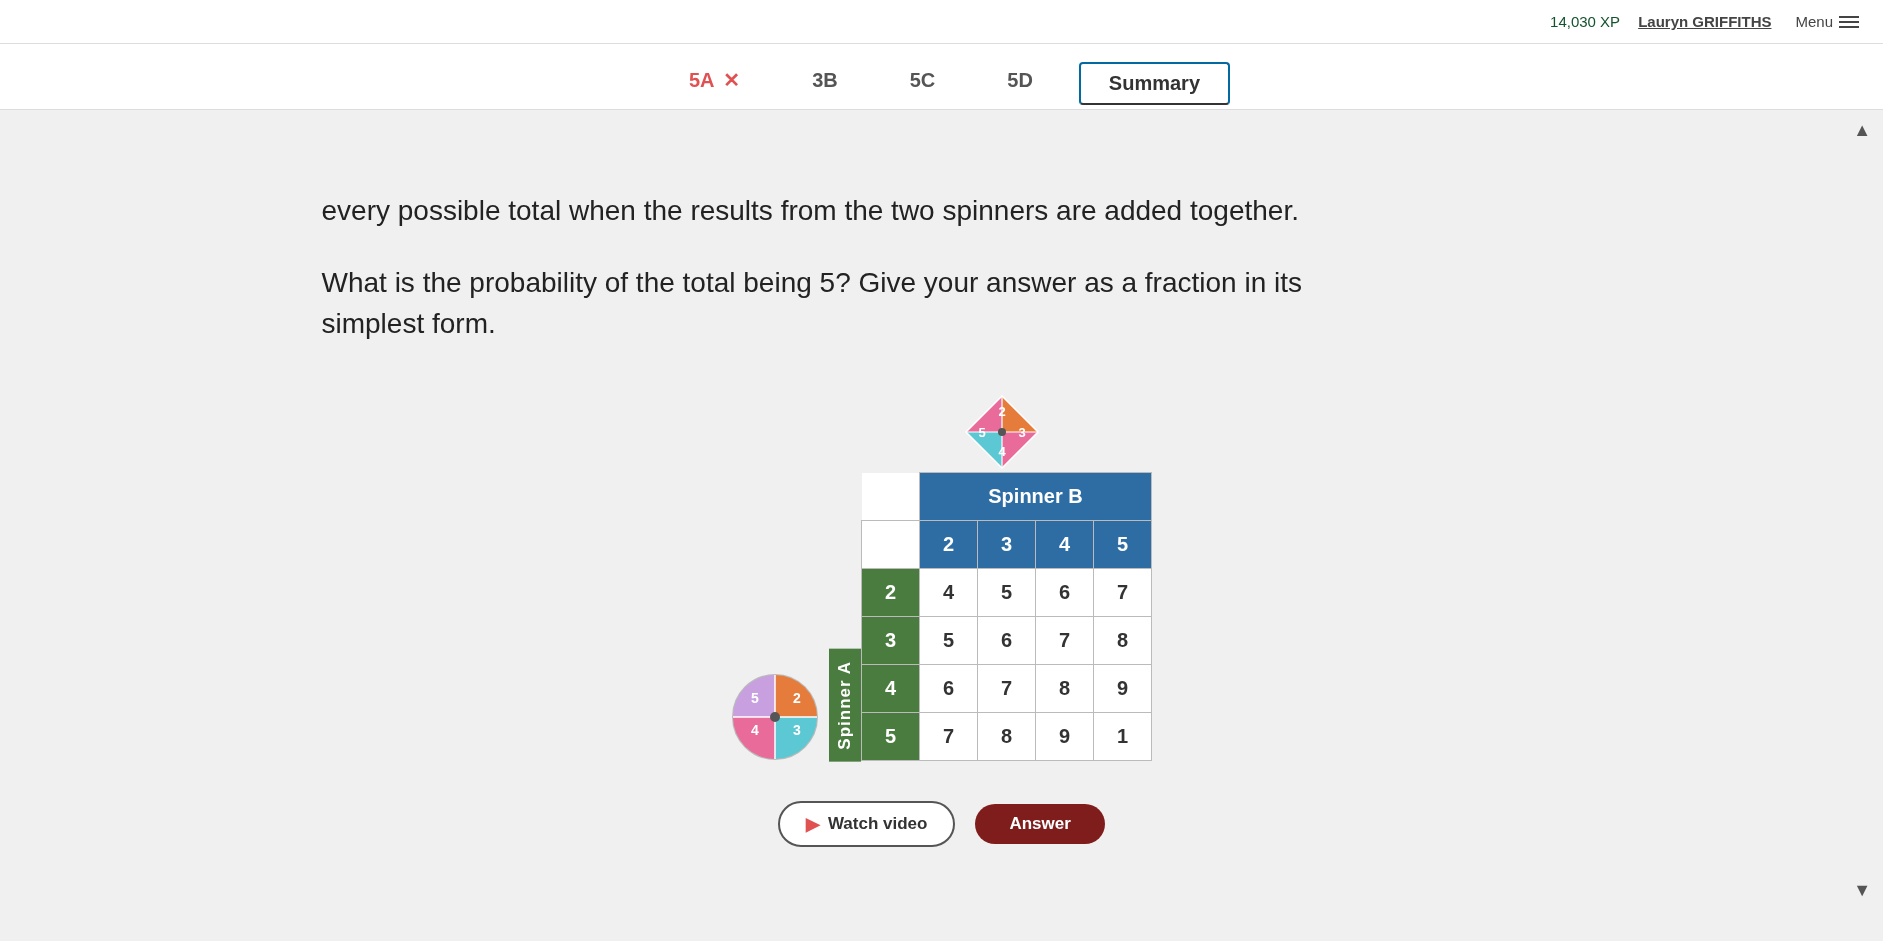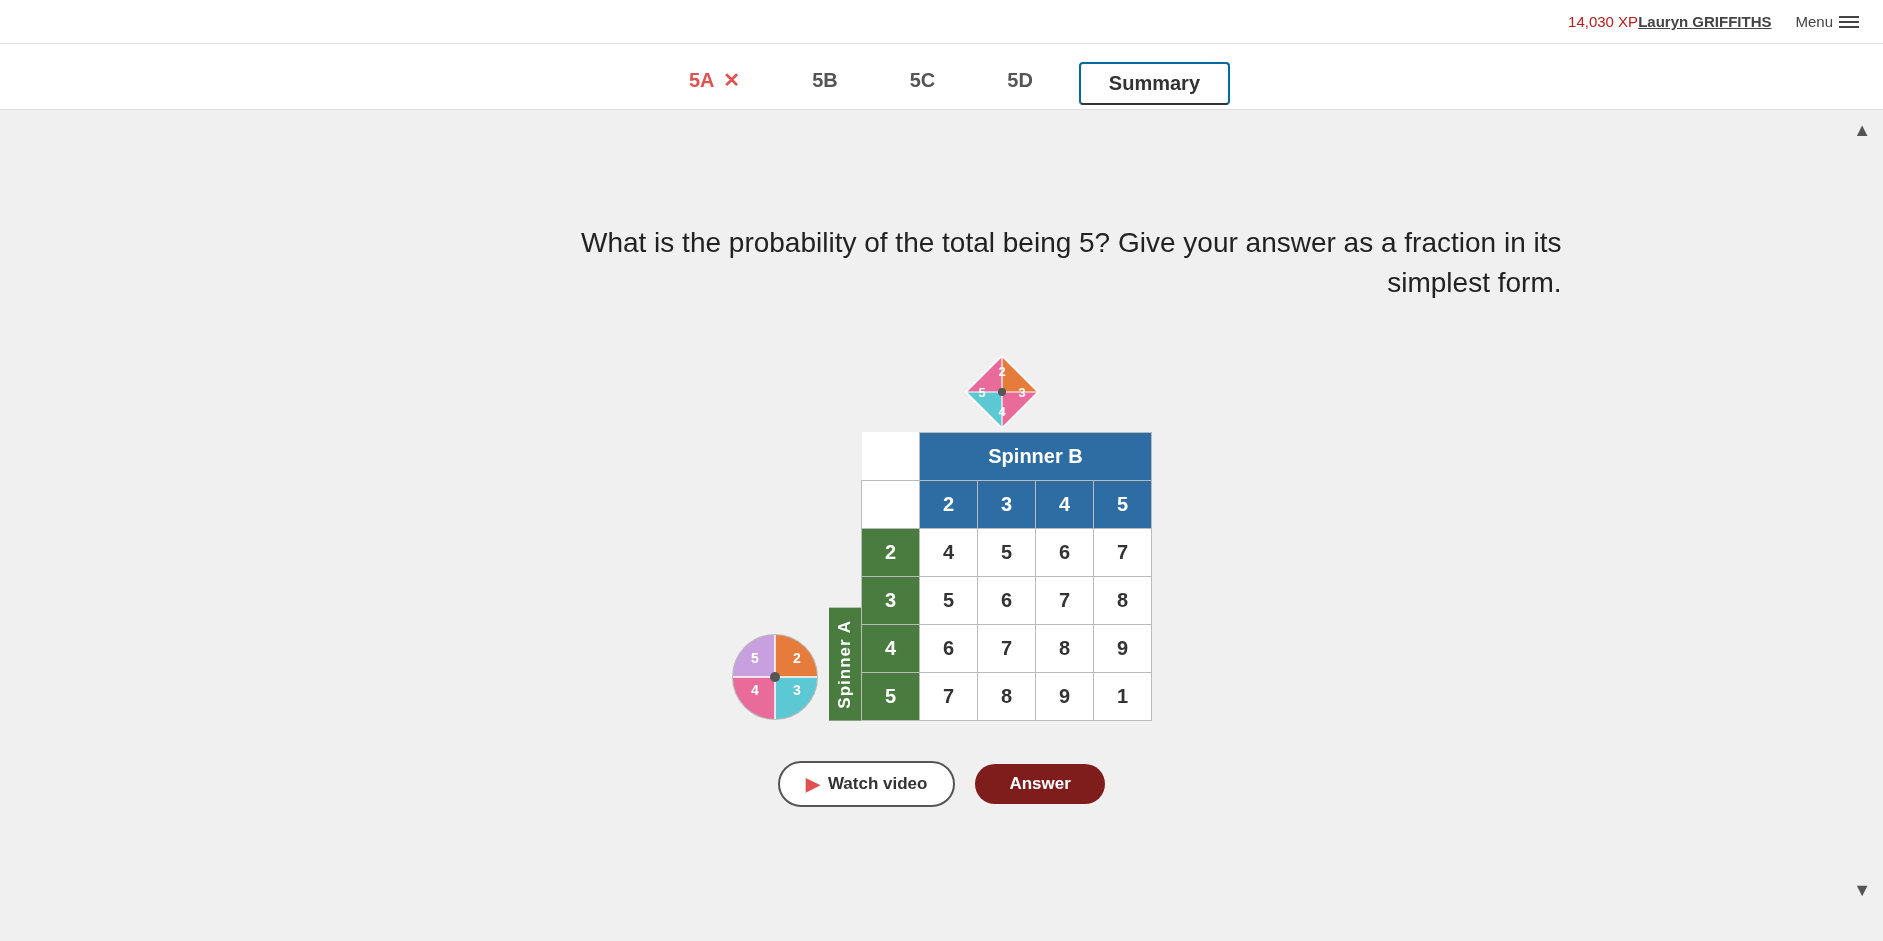--- a/index.html
+++ b/index.html
@@ -16,21 +16,22 @@
       background: #fff;
       display: flex;
       align-items: center;
       justify-content: flex-end;
       padding: 0 24px;
       height: 44px;
       border-bottom: 1px solid #ddd;
     }
     .top-bar-xp {
       font-size: 15px;
-      color: #b91c1c;
+      color: #14532d;
+      margin-right: 18px;
     }
     .top-bar-user {
       font-size: 15px;
       color: #444;
       margin-right: 24px;
       font-weight: 600;
       text-decoration: underline;
     }
     .top-bar-menu {
       font-size: 15px;
@@ -101,21 +102,21 @@
       font-size: 28px;
       color: #222;
       line-height: 1.45;
       margin-bottom: 32px;
       font-weight: 400;
     }
     .question-text2 {
       font-size: 28px;
       color: #222;
       line-height: 1.45;
-      text-align: right;
+      text-align: left;
       margin-bottom: 48px;
     }
 
     
     .diagram-area {
       display: flex;
       flex-direction: column;
       align-items: center;
       margin-top: 20px;
     }
@@ -266,37 +267,38 @@
     </div>
   </div>
 </div>
 
 <div class="tab-nav">
   <div class="tab-item tab-x">
     <span>5A</span>
     <span class="tab-x-mark"> ✕</span>
   </div>
   <div class="tab-item">
-    <span>5B</span>
+    <span>3B</span>
   </div>
   <div class="tab-item">
     <span>5C</span>
   </div>
   <div class="tab-item">
     <span>5D</span>
   </div>
   <div class="tab-item summary-tab">
     <span>Summary</span>
   </div>
 </div>
 
 <div class="main-content">
 
   <div class="question-text">
     <br>
+    <span>every possible total when the results from the two spinners are added together.</span>
   </div>
 
   <div class="question-text2">
     <span>What is the probability of the total being 5? Give your answer as a fraction in its</span><br>
     <span>simplest form.</span>
   </div>
 
   <div class="diagram-area">
 
     <div class="spinner-b-container">

